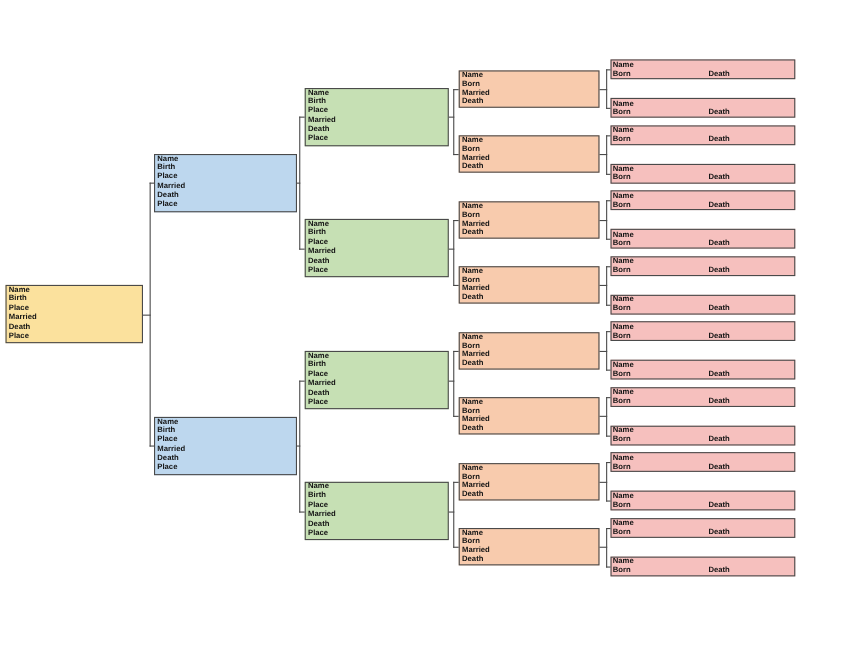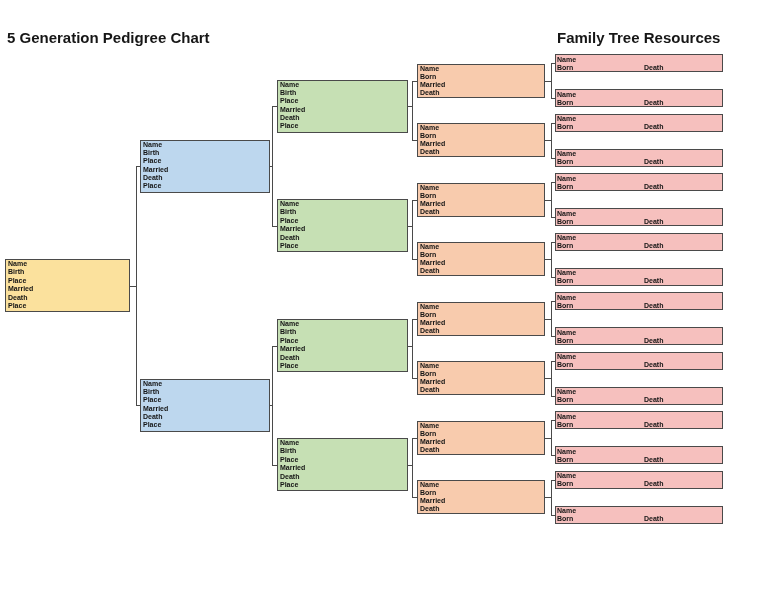--- a/index.html
+++ b/index.html
@@ -33,22 +33,20 @@
   }
   .pbox.lines6 .line { line-height: 8.4px; height: 8.4px; }
   .pbox.lines4 .line { line-height: 8px; height: 8px; }
   .pbox .fld { position: absolute; line-height: 8px; white-space: nowrap; }
   .cline { position: absolute; background: #4a4a4a; }
 </style>
 </head>
 <body>
 
 <div id="canvas">
-  <div class="title" id="chart-title">5 Generation Pedigree Chart</div>
-  <div class="title" id="resources-title">Family Tree Resources</div>
 
 <div class="pbox lines6" style="left: 5px; top: 259px; width: 125px; height: 53px; background: rgb(251, 225, 157);">
       <div class="line" style="">Name</div>
       <div class="line" style="">Birth</div>
       <div class="line" style="">Place</div>
       <div class="line" style="">Married</div>
       <div class="line" style="">Death</div>
       <div class="line" style="">Place</div>
     </div>
     <div class="pbox lines6" style="left: 140px; top: 139.5px; width: 130px; height: 53px; background: rgb(189, 215, 238);">

